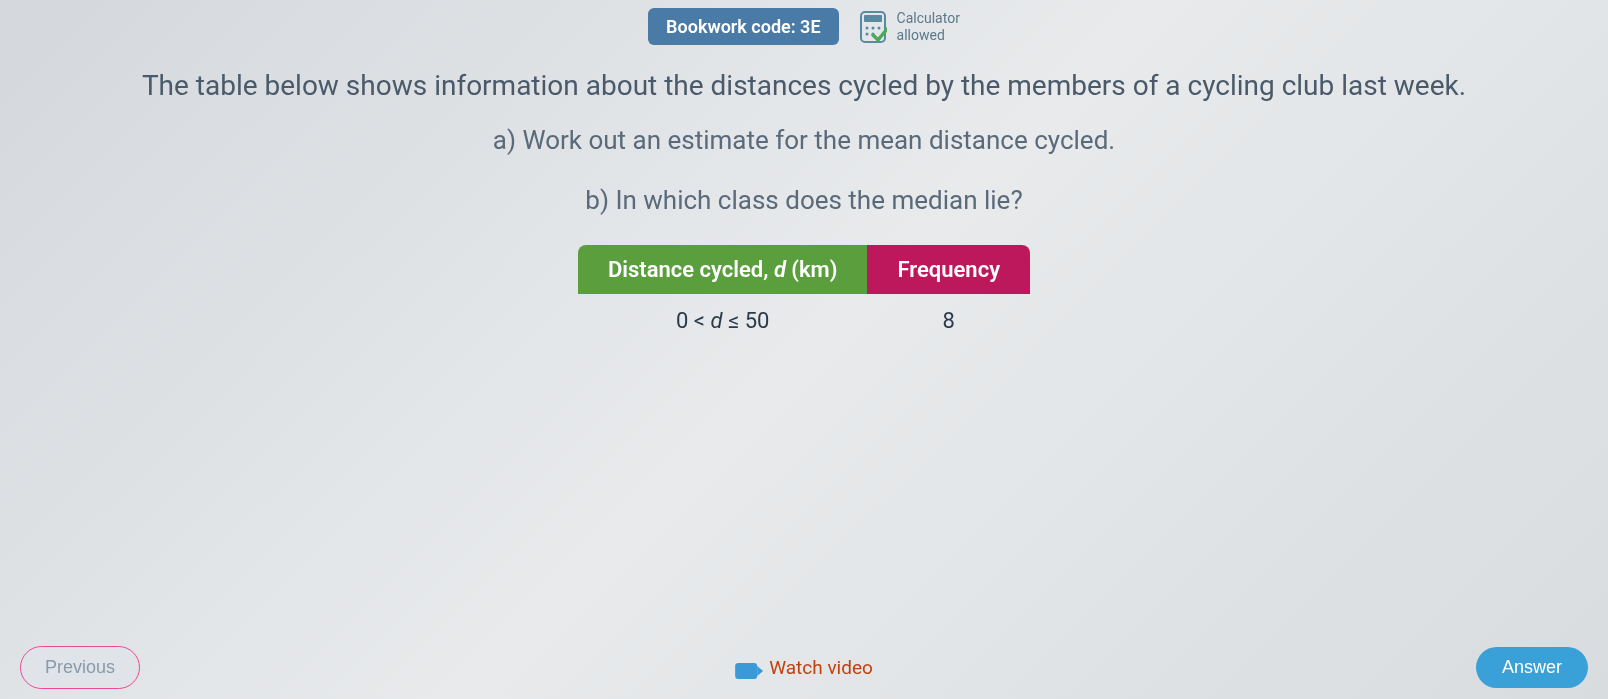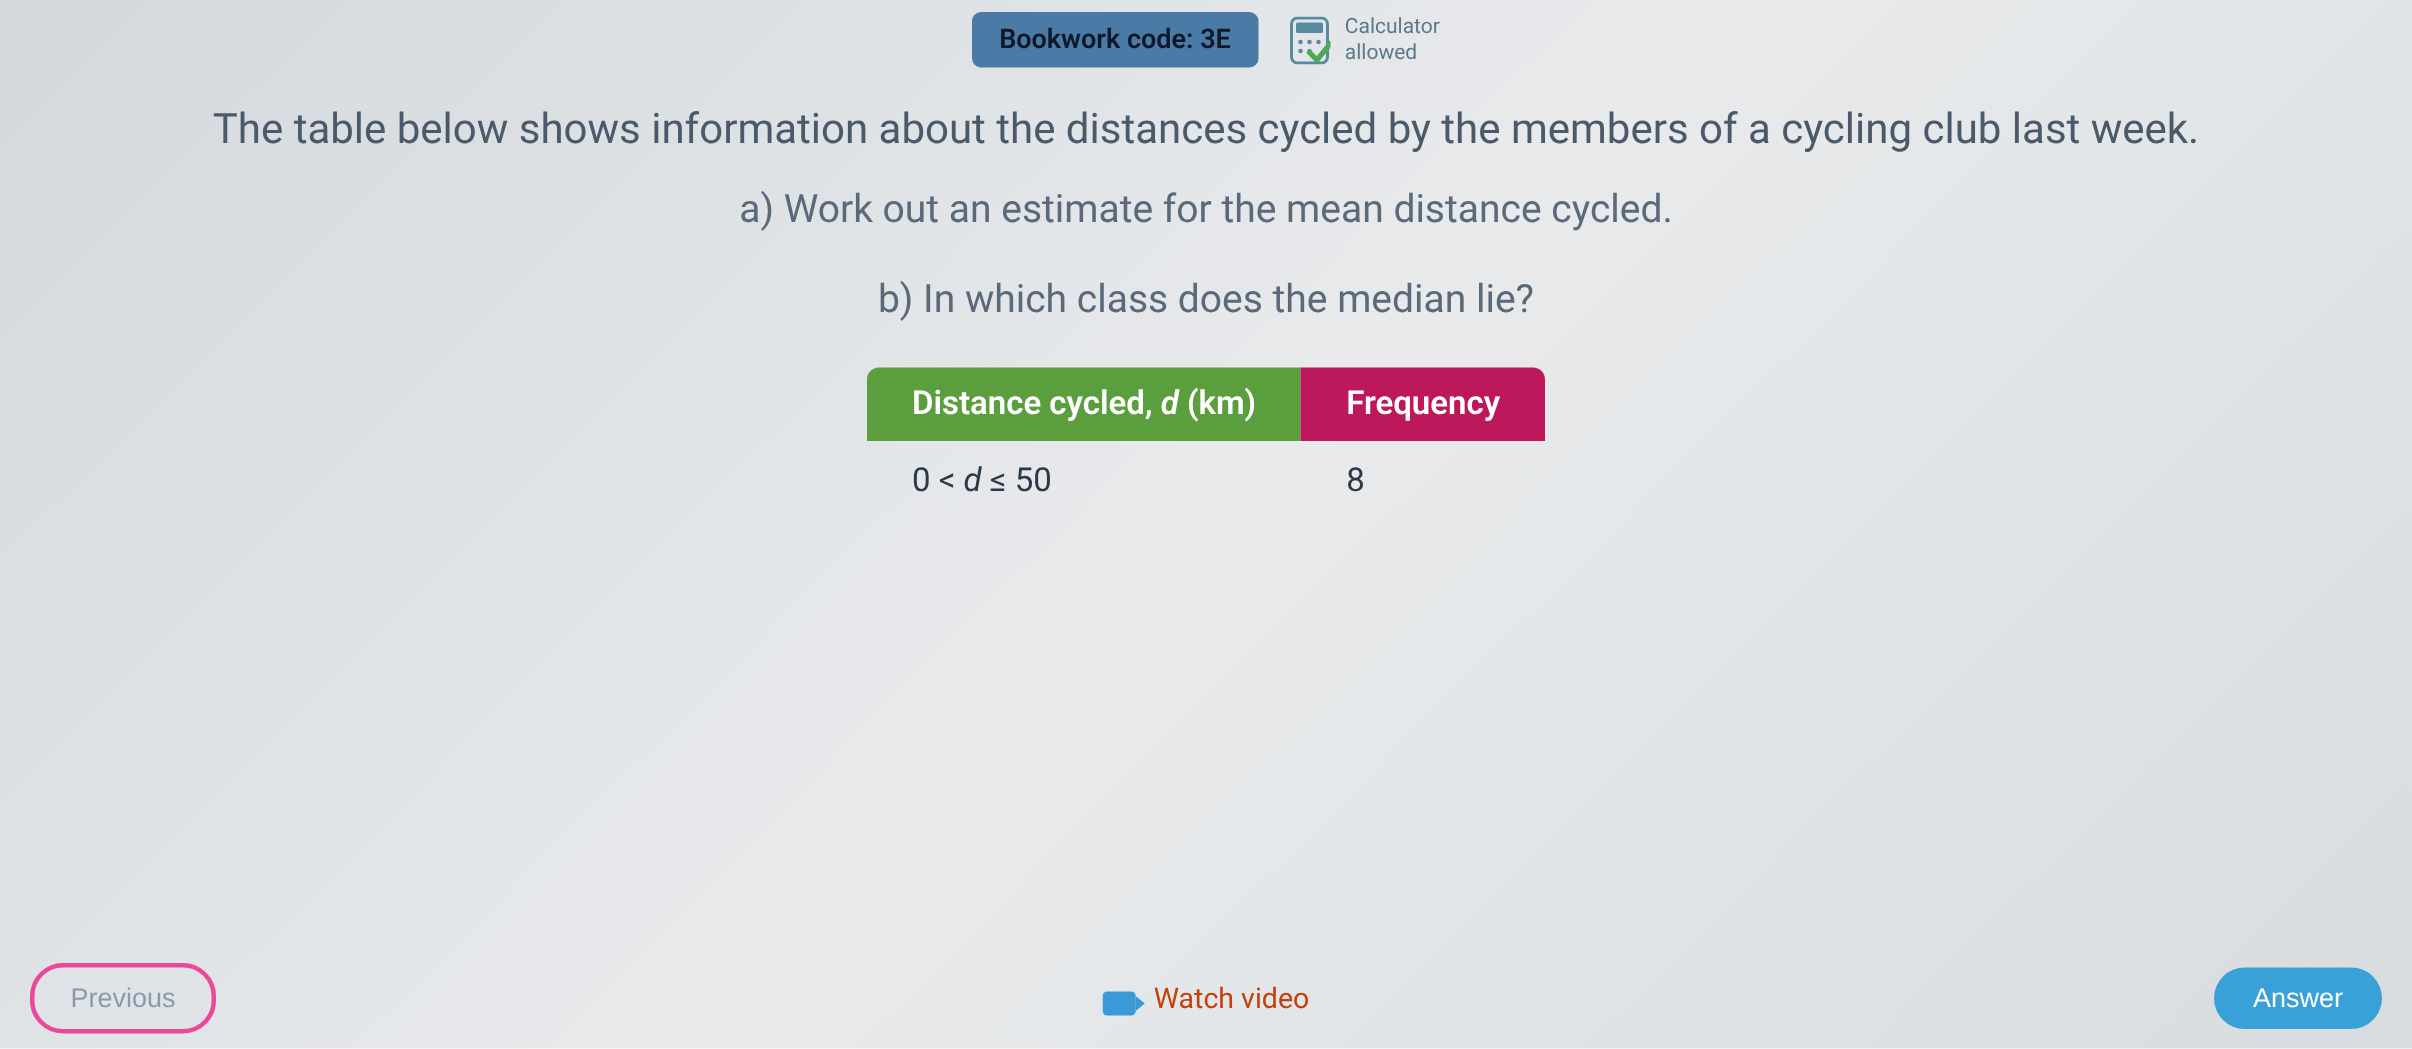--- a/index.html
+++ b/index.html
@@ -14,21 +14,21 @@
   .header-row {
     display: flex;
     justify-content: center;
     align-items: center;
     gap: 20px;
     padding-top: 8px;
     padding-bottom: 20px;
   }
   .bookwork-badge {
     background: #4a7ba6;
-    color: #0f172a;
+    color: #ffffff;
     padding: 8px 18px;
     border-radius: 6px;
     font-weight: 600;
     font-size: 18px;
   }
   .calc-section {
     display: flex;
     align-items: center;
     gap: 10px;
     color: #5a7a8a;
@@ -71,38 +71,39 @@
     background: #5a9e3e;
     border-top-left-radius: 8px;
   }
   .data-table th:last-child {
     background: #be185d;
     border-top-right-radius: 8px;
   }
   .data-table th em { font-style: italic; font-weight: 600; }
   .data-table td {
     padding: 14px 30px;
+    text-align: center;
     color: #2a3a4a;
     font-size: 22px;
   }
   .data-table td em { font-style: italic; }
   .bottom-bar {
     position: absolute;
     bottom: 10px;
     left: 0;
     right: 0;
     display: flex;
     align-items: center;
     justify-content: space-between;
     padding: 0 20px;
   }
   .prev-btn {
     color: #8a9aaa;
     background: #e0e4e8;
-    border: 3px solid #ec4899;
+    border: 1px solid #ec4899;
     padding: 10px 24px;
     border-radius: 22px;
     font-size: 18px;
     cursor: pointer;
   }
   .watch-video {
     color: #c2410c;
     font-size: 19px;
     display: flex;
     align-items: flex-end;

